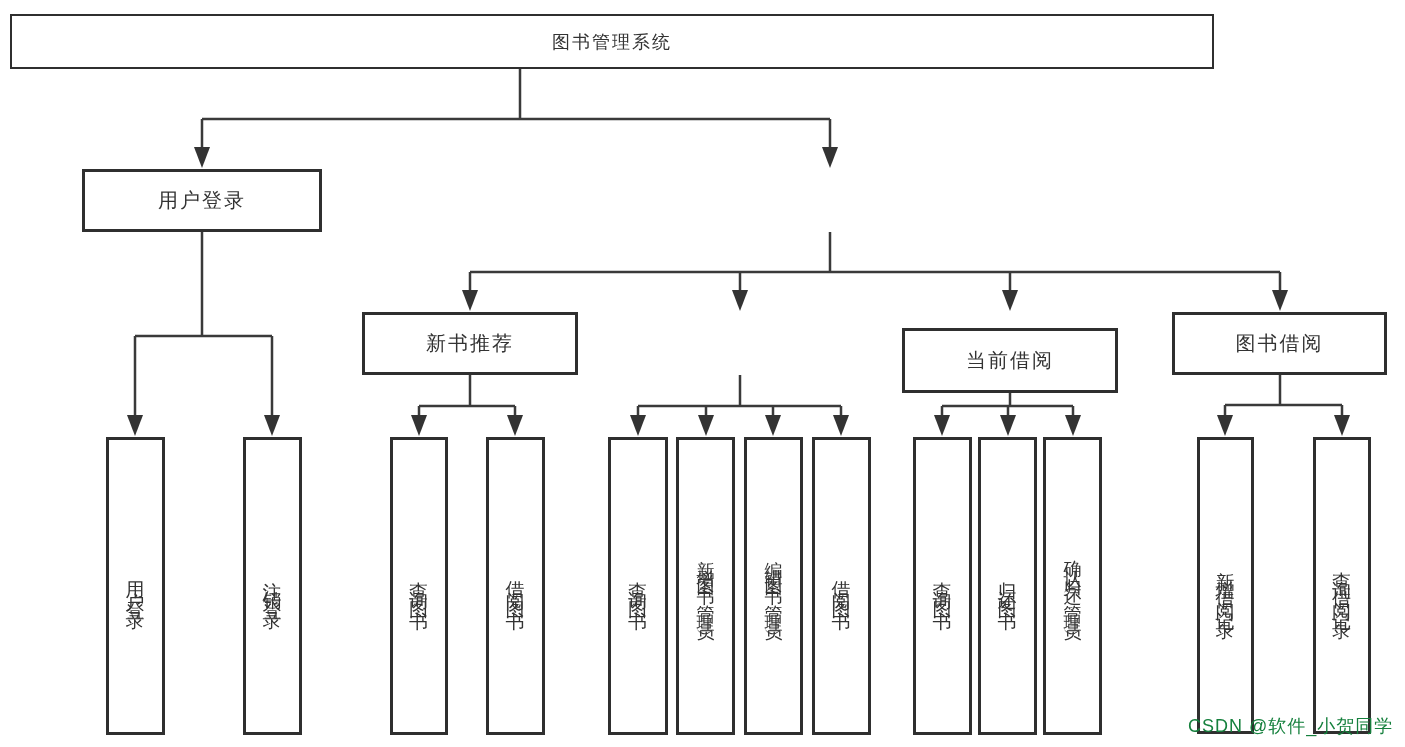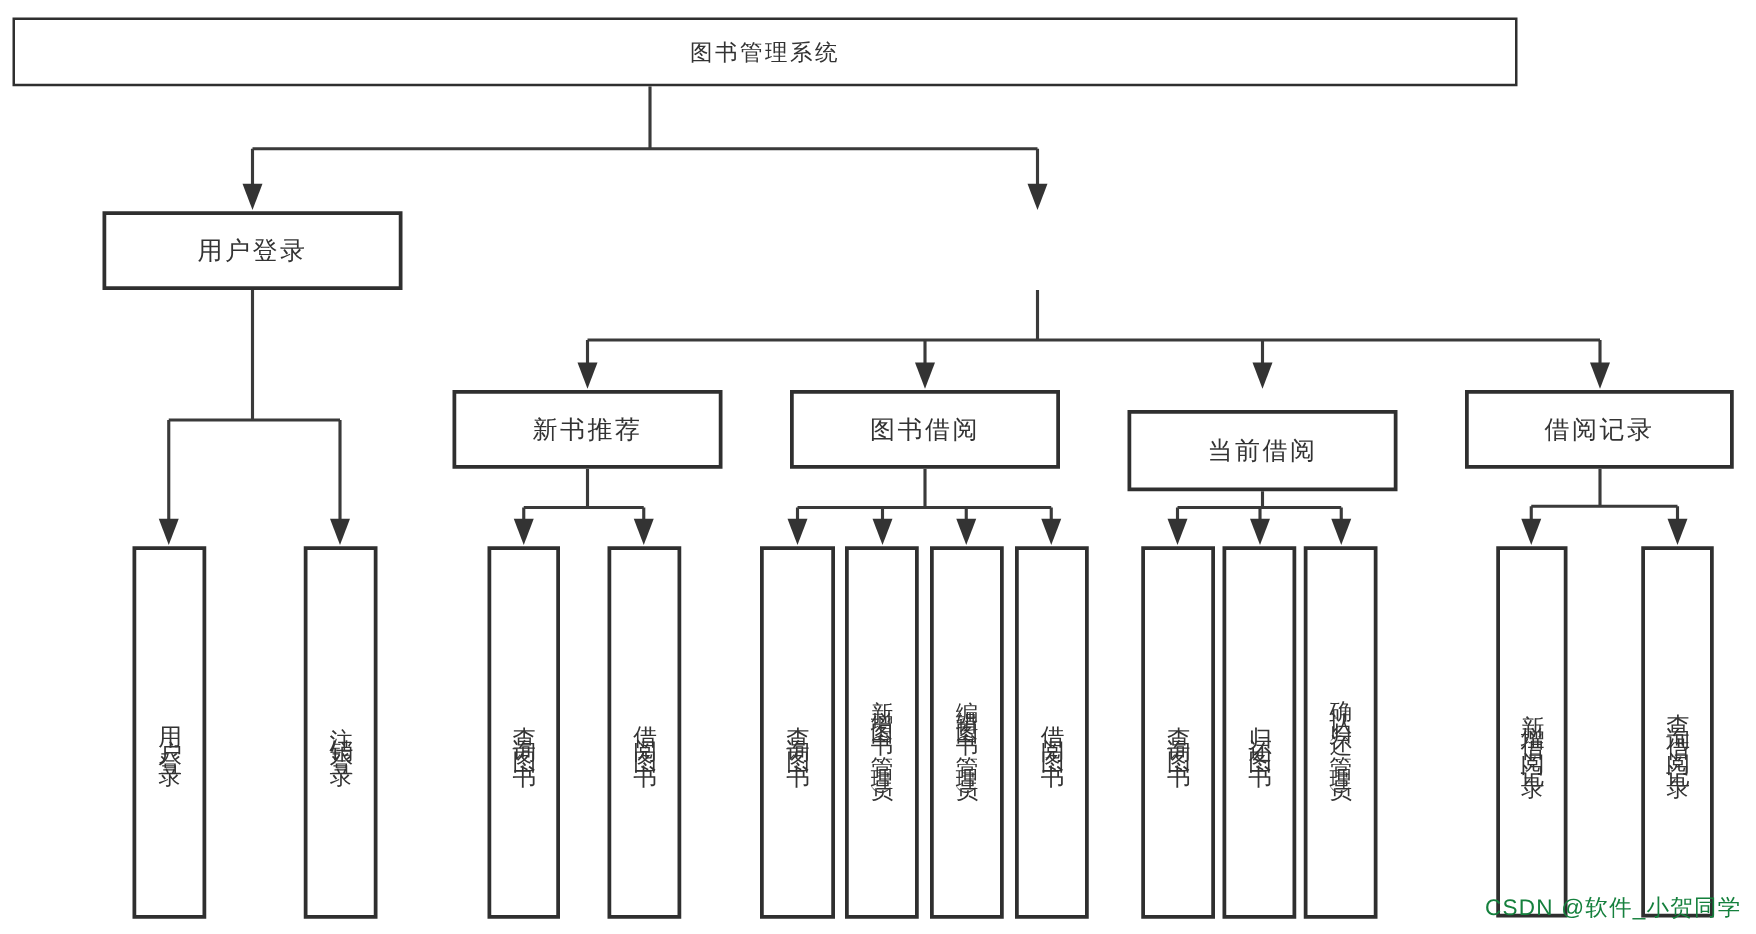--- a/index.html
+++ b/index.html
@@ -112,23 +112,22 @@
       <polygon points="1217,415 1233,415 1225,436"></polygon>
       <polygon points="1334,415 1350,415 1342,436"></polygon>
     </g>
   </svg>
 
   <div class="node root" style="left:10px;top:14px;width:1204px;height:55px;">图书管理系统</div>
 
   <div class="node" style="left:82px;top:169px;width:240px;height:63px;">用户登录</div>
 
   <div class="node" style="left:362px;top:312px;width:216px;height:63px;">新书推荐</div>
-  <div class="node" style="left:632px;top:312px;width:216px;height:63px;">图书借阅</div>
   <div class="node" style="left:902px;top:328px;width:216px;height:65px;">当前借阅</div>
-  <div class="node" style="left:1172px;top:312px;width:215px;height:63px;">借阅记录</div>
+  <div class="node" style="left:1172px;top:312px;width:215px;height:63px;">图书借阅</div>
 
   <div class="leaf" style="left:106px;top:437px;width:59px;height:298px;">用户登录</div>
   <div class="leaf" style="left:243px;top:437px;width:59px;height:298px;">注销登录</div>
 
   <div class="leaf" style="left:390px;top:437px;width:58px;height:298px;">查询图书</div>
   <div class="leaf" style="left:486px;top:437px;width:59px;height:298px;">借阅图书</div>
 
   <div class="leaf" style="left:608px;top:437px;width:60px;height:298px;">查询图书</div>
   <div class="leaf" style="left:676px;top:437px;width:59px;height:298px;font-size:18px;letter-spacing:9px;">新增图书（管理员）</div>
   <div class="leaf" style="left:744px;top:437px;width:59px;height:298px;font-size:18px;letter-spacing:9px;">编辑图书（管理员）</div>

